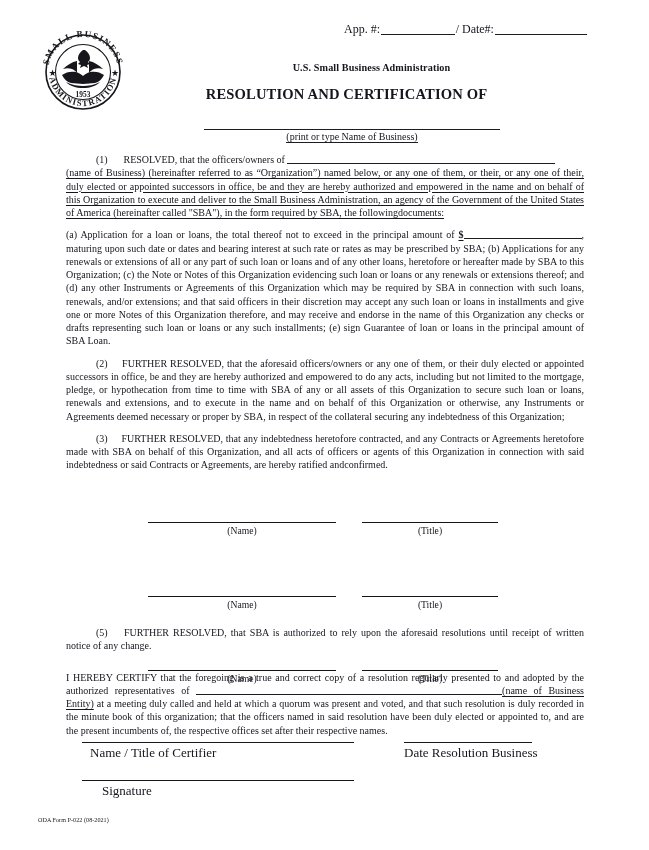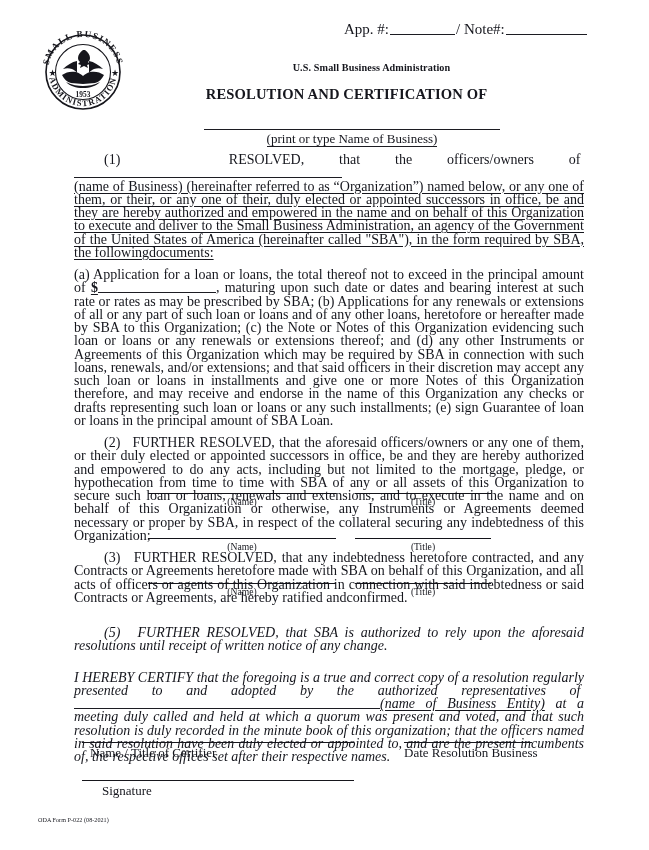--- a/index.html
+++ b/index.html
@@ -32,21 +32,21 @@
     width: 94px;
     height: 96px;
   }
   .seal svg { display: block; }
 
   .appline {
     position: absolute;
     left: 344px;
     top: 23px;
     width: 244px;
-    font-size: 15px;
+    font-size: 12px;
     display: flex;
     align-items: flex-end;
     white-space: nowrap;
   }
   .appline .lbl { line-height: 12px; }
   .appline .fill {
     border-bottom: 1.1px solid #1c1c22;
     height: 11px;
     margin: 0 1px;
   }
@@ -81,34 +81,34 @@
     top: 129px;
     width: 296px;
     border-top: 1.1px solid #1c1c22;
   }
   .bizname-cap {
     position: absolute;
     left: 204px;
     top: 131px;
     width: 296px;
     text-align: center;
-    font-size: 13px;
+    font-size: 10px;
   }
   .bizname-cap span { border-bottom: 1px solid #1c1c22; padding-bottom: 0px; }
 
   
   .body-col {
     position: absolute;
     left: 66px;
     top: 153px;
     width: 518px;
   }
   p.para {
-    margin: 0 0 0 8px;
-    font-size: 14px;
+    margin: 0 0 0 0;
+    font-size: 10px;
     line-height: 13.25px;
     text-align: justify;
     text-justify: inter-word;
   }
   p.para + p.para { margin-top: 9px; }
   .indent { display:inline-block; width: 30px; }
   .num { display:inline-block; min-width: 20px; }
   .u-inline { text-decoration: underline; text-underline-offset: 1.5px; }
 
   .blank-inline {
@@ -129,43 +129,43 @@
   
   .nt-grid {
     position: absolute;
     left: 66px;
     top: 493px;
     width: 518px;
   }
   .nt-row {
     position: relative;
     height: 45px;
+    margin-top: 29px;
   }
   .nt-cell {
     position: absolute;
     top: 0;
   }
   .nt-cell .rule {
     border-top: 1.2px solid #131319;
   }
   .nt-cell .cap {
     text-align: center;
     font-size: 9.6px;
     padding-top: 2px;
   }
   .nt-name { left: 82px; width: 188px; }
-  .nt-title { left: 289px; width: 136px; }
+  .nt-title { left: 296px; width: 136px; }
 
   
   .lower {
     position: absolute;
     left: 66px;
     top: 626px;
     width: 518px;
-    font-style: italic;
   }
 
   
   .sig-block {
     position: absolute;
     left: 66px;
     top: 742px;
     width: 518px;
   }
   .sig-line {
@@ -215,21 +215,21 @@
         <rect x="35" y="56" width="24" height="5"></rect>
         <path d="M30 62 c6 3 12 4 17 4 c5 0 11 -1 17 -4 c-4 4 -10 6 -17 6 c-7 0 -13 -2 -17 -6 z"></path>
       </g>
       <text x="47" y="77" text-anchor="middle" font-family="'Liberation Serif', serif" font-size="7.4" font-weight="bold" fill="#16161c">1953</text>
     </svg>
   </div>
 
   <div class="appline">
     <span class="lbl">App. #:</span>
     <span class="fill fill-app"></span>
-    <span class="lbl">/ Note#:</span>
+    <span class="lbl">/ Date#:</span>
     <span class="fill fill-loan"></span>
   </div>
 
   <div class="org-title">
     <span class="inner">U.S. Small Business Administration</span>
   </div>
   <div class="doc-title">
     <span class="inner">RESOLUTION AND CERTIFICATION OF</span>
   </div>
 

